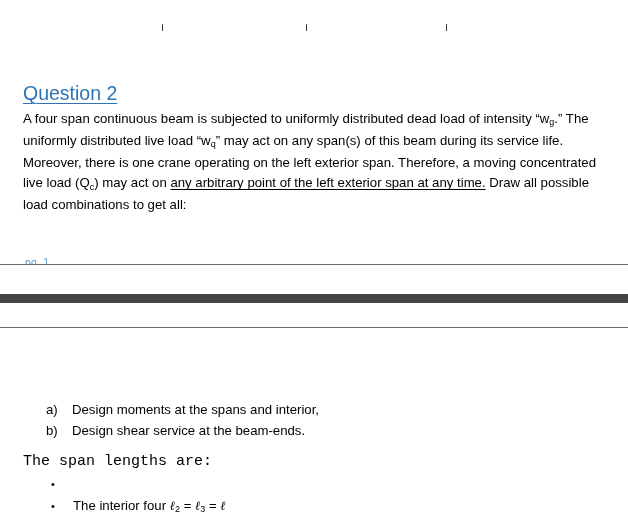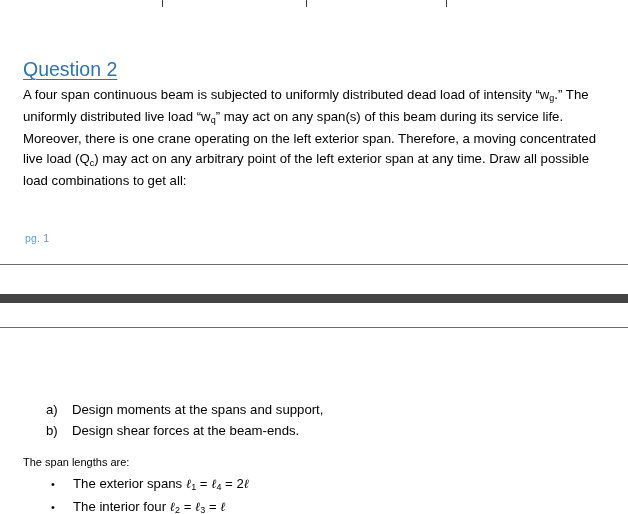--- a/index.html
+++ b/index.html
@@ -15,20 +15,21 @@
     overflow: hidden;
     position: relative;
   }
 
   
   .page {
     position: relative;
     background: #ffffff;
     width: 628px;
     box-sizing: border-box;
+    margin-top: 24px;
   }
   .page-one {
     height: 264px;
     padding: 0 22px;
   }
 
   
   .diagram-remnant {
     position: absolute;
     top: 0;
@@ -65,20 +66,21 @@
     position: absolute;
     left: 23px;
     top: 85px;
     width: 590px;
     font-size: 13.2px;
     line-height: 20.8px;
     text-align: left;
     margin: 0;
   }
   .q-body .u {
+    text-decoration: underline;
     text-underline-offset: 2px;
   }
   sub {
     font-size: 0.68em;
     vertical-align: baseline;
     position: relative;
     bottom: -0.26em;
   }
 
   
@@ -143,22 +145,23 @@
   .ol-marker {
     width: 26px;
     flex: 0 0 26px;
     margin-left: 23px;
   }
 
   .span-intro {
     position: absolute;
     left: 23px;
     top: 124px;
-    font-size: 11px;
+    font-size: 15px;
     line-height: 20.8px;
+    font-family: Liberation Mono, monospace;
   }
 
   .ul-list {
     position: absolute;
     left: 23px;
     top: 145px;
     width: 560px;
     font-size: 13.2px;
     line-height: 22px;
   }
@@ -203,34 +206,33 @@
   <div class="sep-bar"></div>
   <div class="sep-gap lower"></div>
   <div class="sep-rule bottom"></div>
 </div>
 
 <div class="page-two">
 
   <div class="ol-list">
     <div class="ol-item">
       <span class="ol-marker">a)</span>
-      <span>Design moments at the spans and support,</span>
+      <span>Design moments at the spans and interior,</span>
     </div>
     <div class="ol-item">
       <span class="ol-marker">b)</span>
-      <span>Design shear forces at the beam-ends.</span>
+      <span>Design shear service at the beam-ends.</span>
     </div>
   </div>
 
   <div class="span-intro">The span lengths are:</div>
 
   <div class="ul-list">
     <div class="ul-item">
       <span class="ul-bullet">•</span>
-      <span><span>The exterior spans </span><span class="ell">ℓ</span><sub>1</sub><span> = </span><span class="ell">ℓ</span><sub>4</sub><span> = 2</span><span class="ell">ℓ</span></span>
     </div>
     <div class="ul-item">
       <span class="ul-bullet">•</span>
       <span><span>The interior four </span><span class="ell">ℓ</span><sub>2</sub><span> = </span><span class="ell">ℓ</span><sub>3</sub><span> = </span><span class="ell">ℓ</span></span>
     </div>
   </div>
 
 </div>
 
 </body></html>

